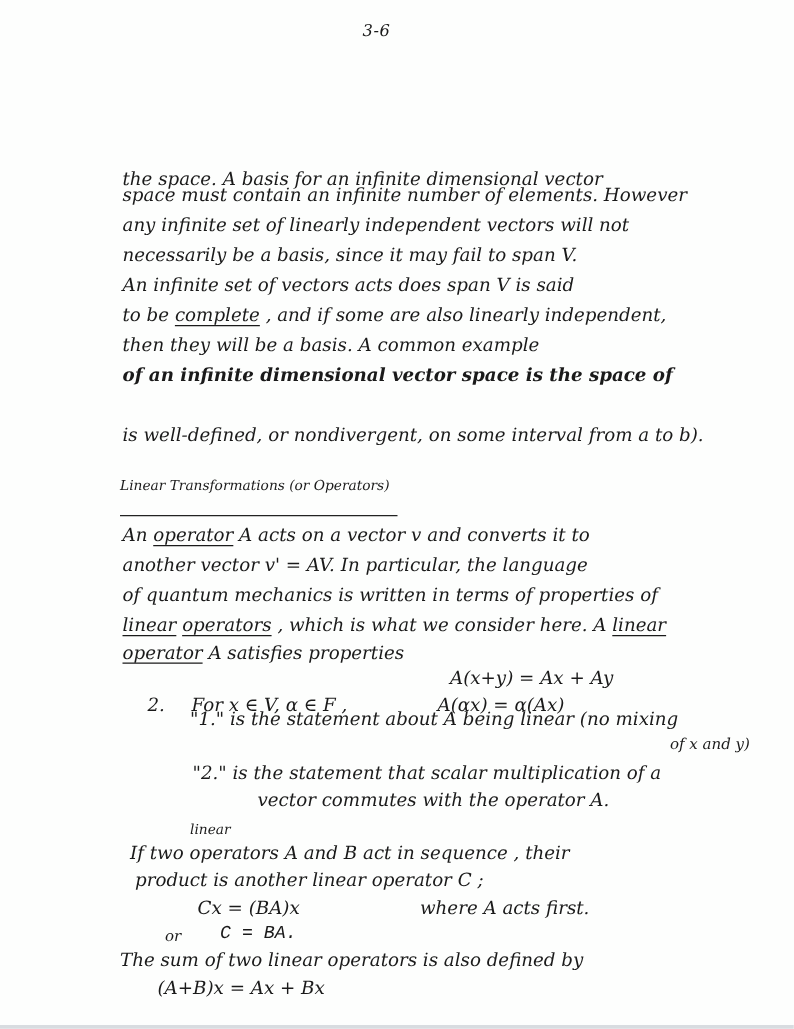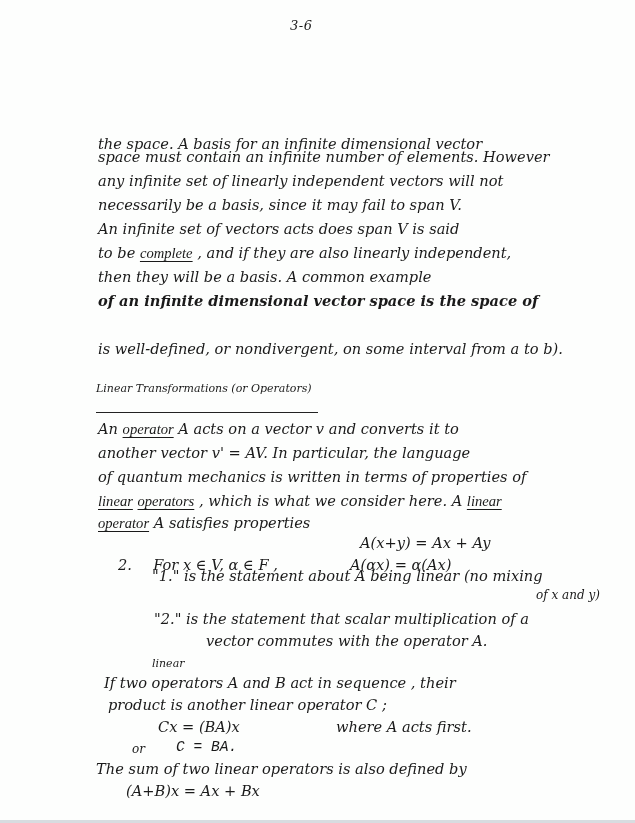--- a/index.html
+++ b/index.html
@@ -13,21 +13,21 @@
     .page { position: absolute; left: 0; top: 0; width: 509px; height: 823px; }
     .page-num {
       position: absolute; left: 290px; top: 18px;
       font-size: 13px; font-style: italic; letter-spacing: 0.5px;
     }
     .line {
       position: absolute; left: 98px;
       font-size: 14.6px; font-style: italic; white-space: nowrap;
       line-height: 18px;
     }
-    .u { text-decoration: underline; text-underline-offset: 3px; font-family: Liberation Serif, serif; }
+    .u { text-decoration: underline; text-underline-offset: 3px; }
     .heading {
       position: absolute; left: 96px; top: 348px;
       font-size: 11px; font-style: italic; white-space: nowrap;
       border-bottom: 1px solid #222; padding-bottom: 17px; padding-right: 6px;
     }
     .sup-note {
       position: absolute; font-size: 11px; font-style: italic; white-space: nowrap;
     }
     .bottom-edge {
       position: absolute; left: 0; bottom: 0; width: 635px; height: 3px;
@@ -40,21 +40,21 @@
 <div class="page">
 
   <div class="page-num">3-6</div>
 
   <div class="line" style="top:135px;">the space.   A   basis for an infinite dimensional vector</div>
   <div class="line" style="top:148px;">space must contain an infinite  number  of elements.  However</div>
   <div class="line" style="top:172px;">any infinite set of linearly independent vectors will not</div>
   <div class="line" style="top:196px;">necessarily be a basis, since it may fail to span V.</div>
   <div class="line" style="top:220px;">An infinite set of vectors acts does span V is said</div>
   <div class="line" style="top:244px;">
-    <span>to be </span><span class="u">complete</span><span> ,  and if they are also linearly independent,</span>
+    <span>to be </span><span class="u">complete</span><span> ,  and if some are also linearly independent,</span>
   </div>
   <div class="line" style="top:268px;">then  they will  be  a  basis.   A common example</div>
   <div class="line" style="top:292px;font-weight:bold;">of an infinite dimensional vector space is the space of</div>
   <div class="line" style="top:340px;">  is well-defined, or nondivergent, on some interval  from a to b).</div>
 
   <div class="heading" style="top:382px;">Linear Transformations (or Operators)</div>
 
   <div class="line" style="top:420px;">
     <span>   An </span><span class="u">operator</span><span> A acts on a vector v and converts it to</span>
   </div>

